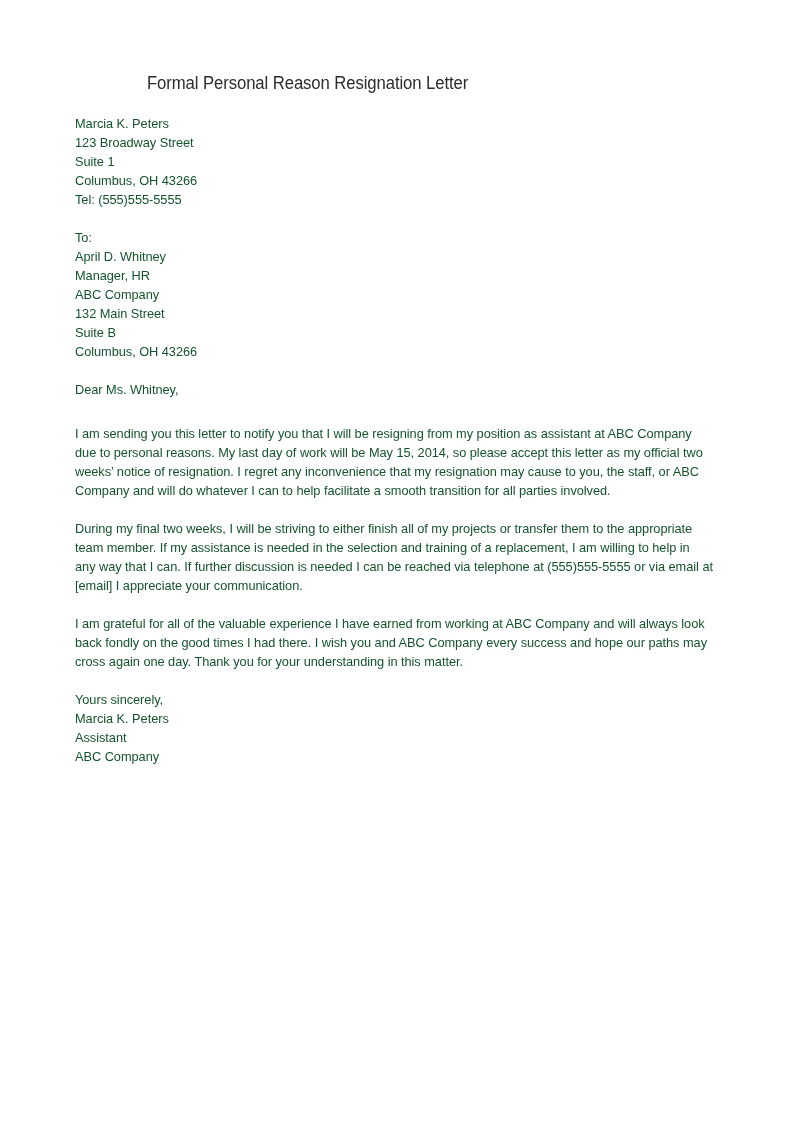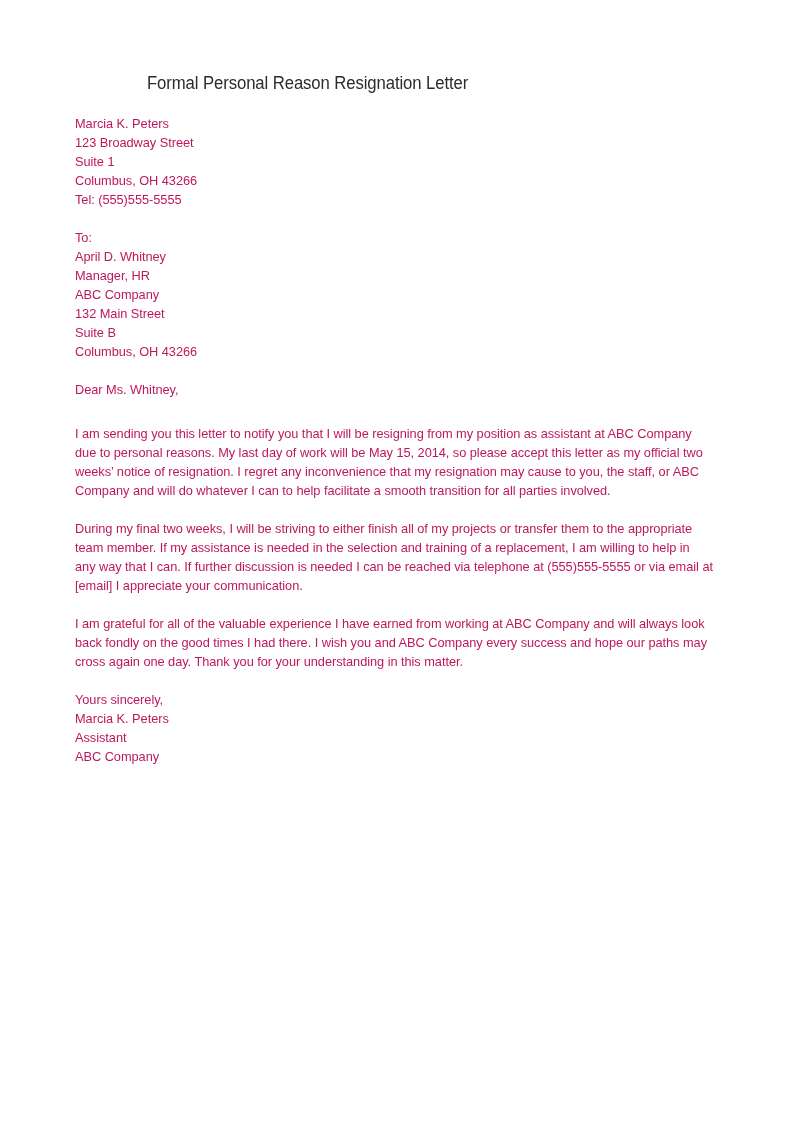--- a/index.html
+++ b/index.html
@@ -37,21 +37,21 @@
     transform-origin: left top;
     white-space: nowrap;
   }
 
   
   .letter-body {
     position: absolute;
     left: 75px;
     top: 114px;
     width: 650px;
-    color: #be185d;
+    color: #14532d;
     font-size: 13.2px;
     line-height: 19px;
     letter-spacing: -0.05px;
   }
 
   .block {
     transform: scaleX(0.97);
     transform-origin: left top;
   }
 

